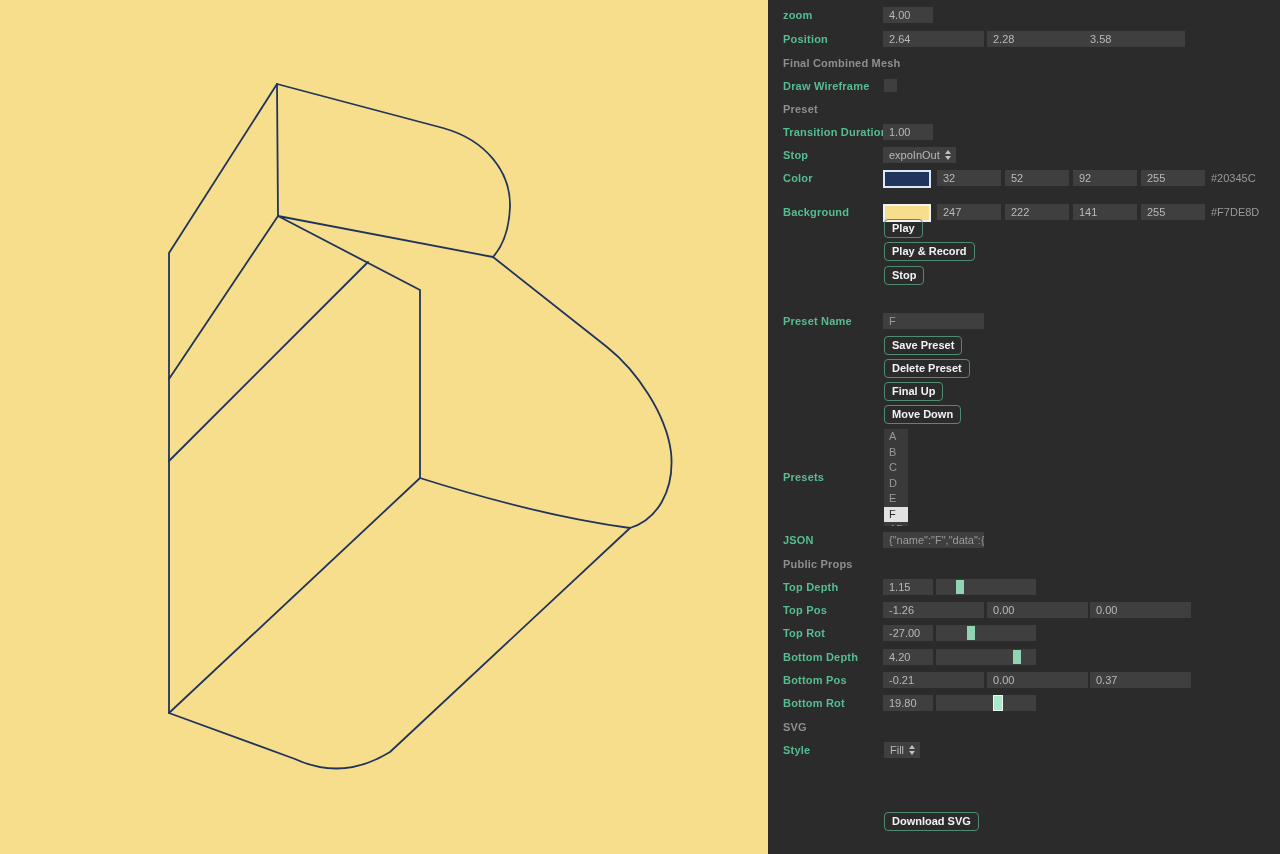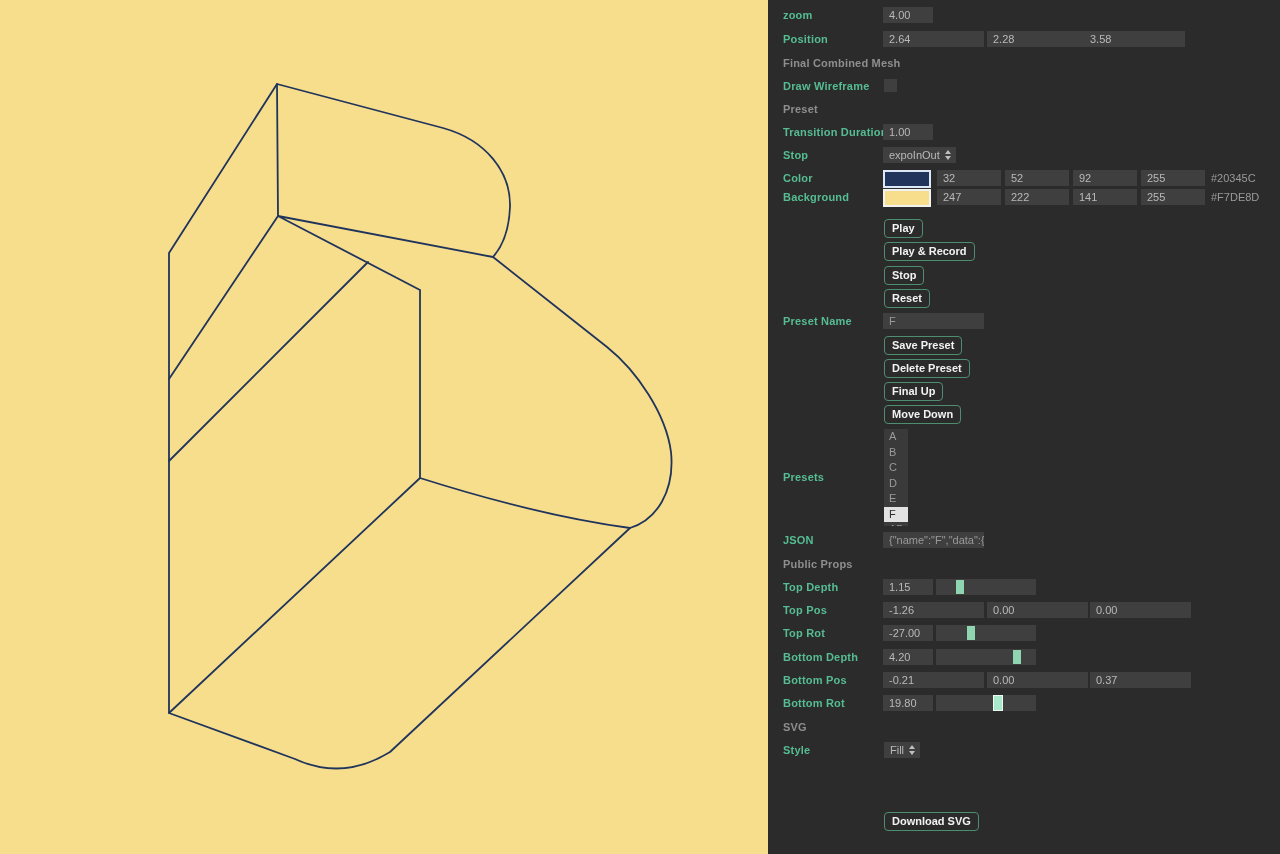--- a/index.html
+++ b/index.html
@@ -110,41 +110,38 @@
     <div class="row" style="top:170px">
       <span class="lbl">Color</span>
       <div class="swatch" style="background:#20345C;border:2px solid #dce8f8"></div>
       <div class="inp w64" style="left:169px">32</div>
       <div class="inp w64" style="left:237px">52</div>
       <div class="inp w64" style="left:305px">92</div>
       <div class="inp w64" style="left:373px">255</div>
       <span class="hex" style="left:443px">#20345C</span>
     </div>
 
-    <div class="row" style="top:189px">
+    <div class="row" style="top:204px">
       <span class="lbl">Background</span>
       <div class="swatch" style="background:#F7DE8D;border:2px solid #f2f2f2"></div>
       <div class="inp w64" style="left:169px">247</div>
       <div class="inp w64" style="left:237px">222</div>
       <div class="inp w64" style="left:305px">141</div>
       <div class="inp w64" style="left:373px">255</div>
       <span class="hex" style="left:443px">#F7DE8D</span>
     </div>
 
     <div class="row" style="top:219px">
         <span class="btn">Play</span>
       </div>
     <div class="row" style="top:242px">
         <span class="btn">Play &amp; Record</span>
       </div>
     <div class="row" style="top:266px">
         <span class="btn">Stop</span>
-      </div>
-    <div class="row" style="top:289px">
-        <span class="btn">Reset</span>
       </div>
 
     <div class="row" style="top:313px">
       <span class="lbl">Preset Name</span>
       <div class="inp w100" style="left:115px;color:#9a9a9a">F</div>
     </div>
 
     <div class="row" style="top:359px">
         <span class="btn">Delete Preset</span>
       </div>

